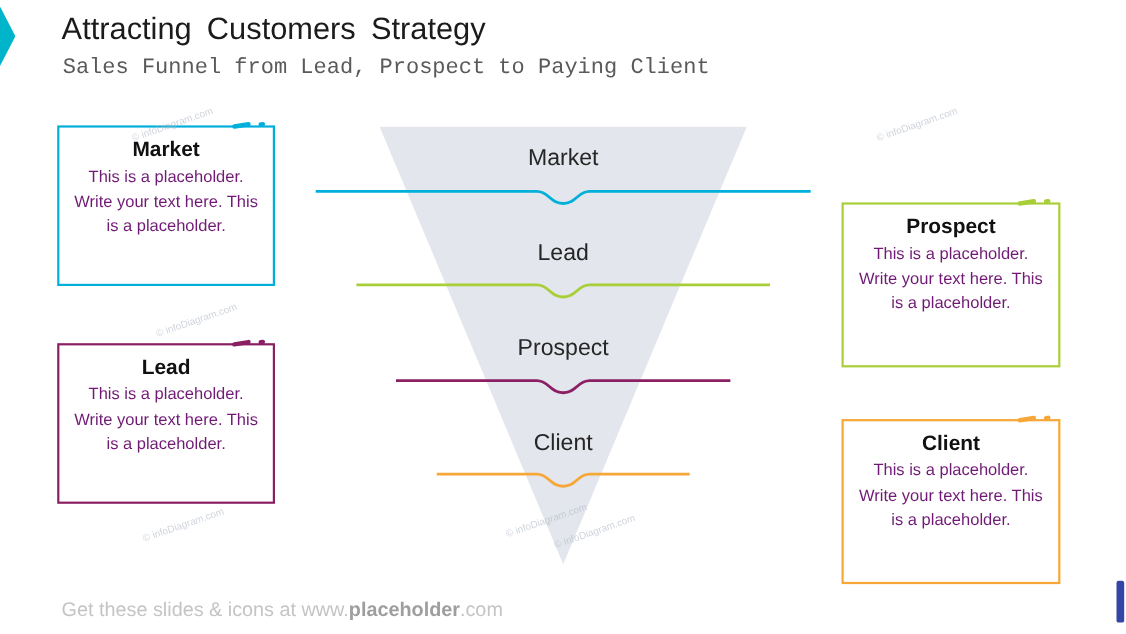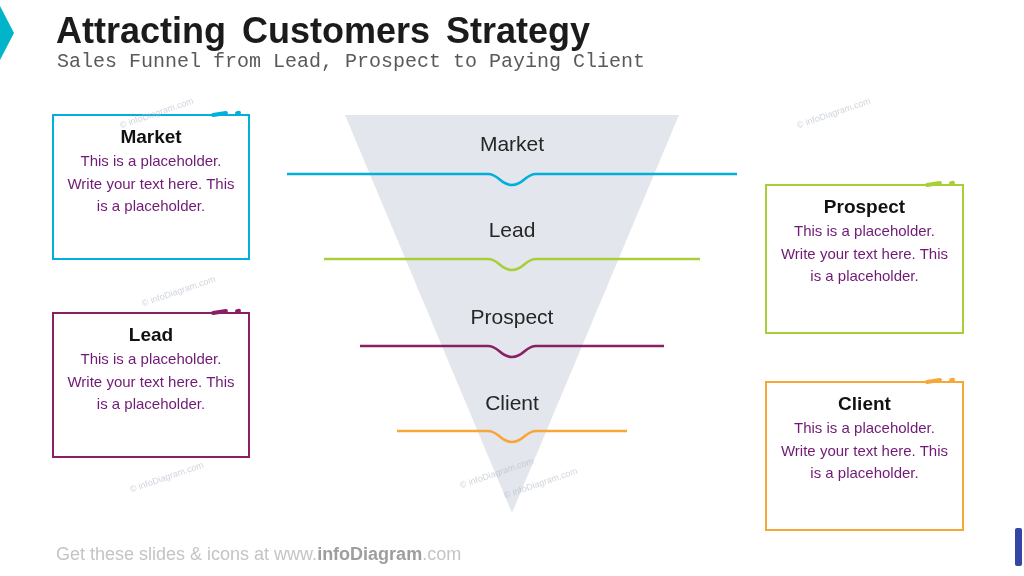--- a/index.html
+++ b/index.html
@@ -1,21 +1,21 @@
 <!DOCTYPE html>
 <html><head>
 <meta charset="utf-8">
 <style>
   html,body{margin:0;padding:0;background:#ffffff;}
   .slide{
     position:relative;width:1024px;height:576px;background:#ffffff;
     font-family:"Liberation Sans", sans-serif;overflow:hidden;
   }
   
-  .title{position:absolute;left:56px;top:10px;font-size:36px;color:#1b1b1b;font-weight:700;word-spacing:6px;}
+  .title{position:absolute;left:56px;top:10px;font-size:28px;color:#1b1b1b;font-weight:400;word-spacing:6px;}
   .subtitle{position:absolute;left:57px;top:50px;font-size:20px;color:#5a5a5a;font-weight:400;font-family:Liberation Mono, monospace;}
   
   .corner-flag{position:absolute;left:0;top:6px;width:14px;height:54px;background:#00b5c9;
     clip-path:polygon(0 0,100% 50%,0 100%);}
   .side-bar{position:absolute;left:1015px;top:528px;width:7px;height:38px;background:#3445a6;border-radius:2px;}
   
   .funnel-shape{position:absolute;left:345px;top:115px;width:334px;height:398px;
     background:#e3e6ec;clip-path:polygon(0 0,100% 0,50% 100%);}
   .lvl-label{position:absolute;left:312px;width:400px;text-align:center;
     font-size:21px;color:#262626;}
@@ -93,16 +93,16 @@
   </div>
 
   <div class="wm" style="left:118px;top:108px">© infoDiagram.com</div>
   <div class="wm" style="left:795px;top:108px">© infoDiagram.com</div>
   <div class="wm" style="left:140px;top:286px">© infoDiagram.com</div>
   <div class="wm" style="left:128px;top:472px">© infoDiagram.com</div>
   <div class="wm" style="left:458px;top:468px">© infoDiagram.com</div>
   <div class="wm" style="left:502px;top:478px">© infoDiagram.com</div>
 
   <div class="footer">
-    <span>Get these slides &amp; icons at www.</span><span class="brand">infoDiagram</span><span>.com</span>
+    <span>Get these slides &amp; icons at www.</span><span class="brand">placeholder</span><span>.com</span>
   </div>
 
 </div>
 
 </body></html>

